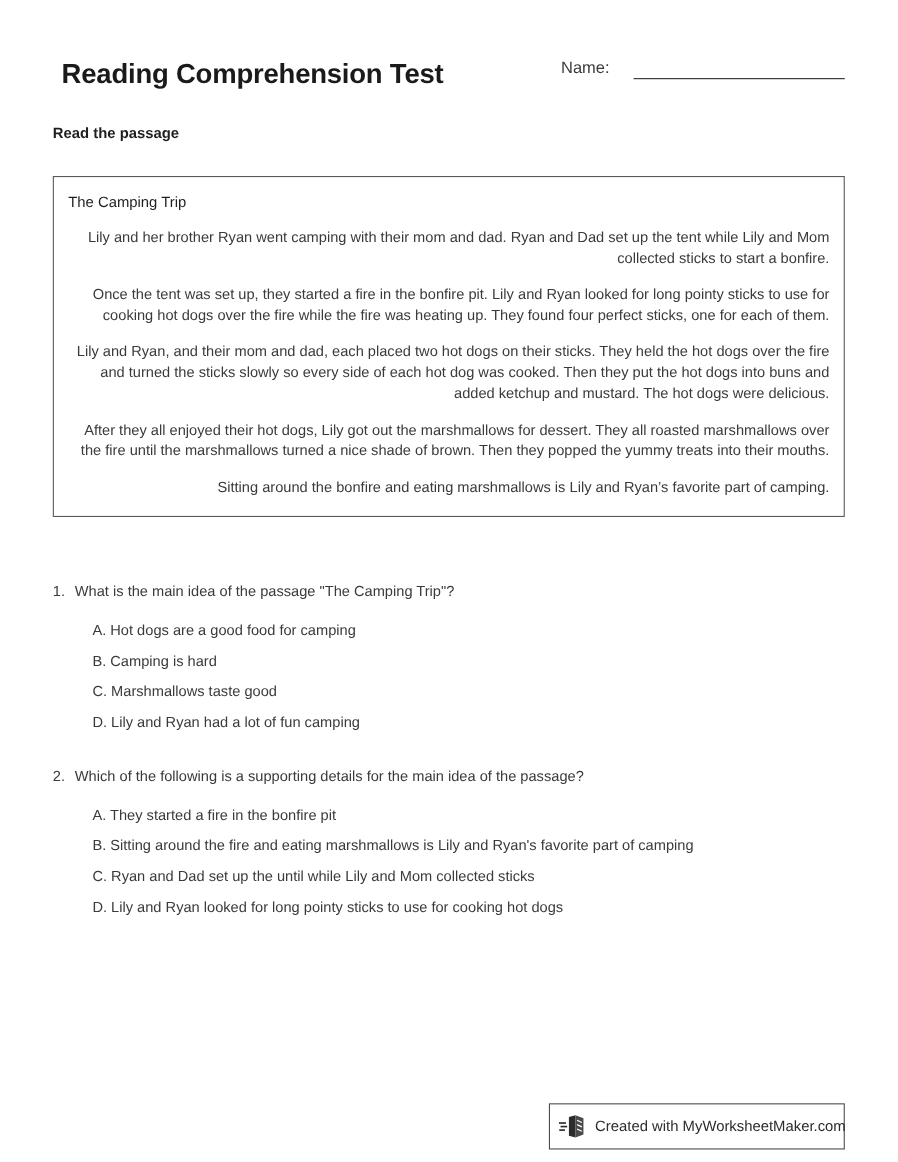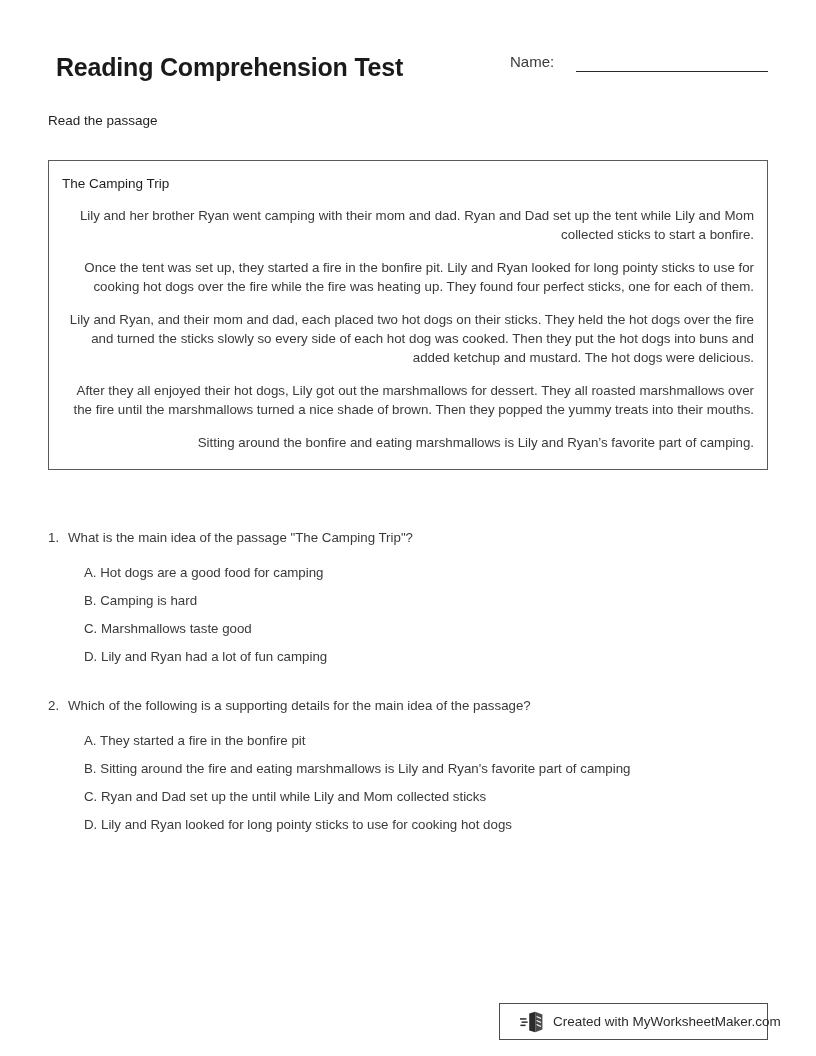--- a/index.html
+++ b/index.html
@@ -68,21 +68,21 @@
     height: 0;
     border-bottom: 1.4px solid #2b2b2b;
   }
 
   
   .instruction {
     position: absolute;
     left: 48px;
     top: 112px;
     font-size: 13.5px;
-    font-weight: normal;
+    font-weight: bold;
     color: #1f1f1f;
     line-height: 18px;
   }
 
   
   .passage-box {
     position: absolute;
     left: 48px;
     top: 160px;
     width: 720px;
@@ -153,27 +153,27 @@
   .choice-item:last-child {
     margin-bottom: 0;
   }
 
   
   .footer-badge {
     position: absolute;
     left: 499px;
     top: 1003px;
     width: 269px;
-    height: 37px;
+    height: 42px;
     box-sizing: border-box;
     border: 1px solid #4d4d4d;
     background: #ffffff;
     display: flex;
     align-items: center;
-    padding-left: 20px;
+    padding-left: 8px;
   }
   .badge-logo {
     width: 26px;
     height: 22px;
     flex: 0 0 auto;
     margin-right: 7px;
     display: block;
   }
   .badge-text {
     font-size: 13.5px;

